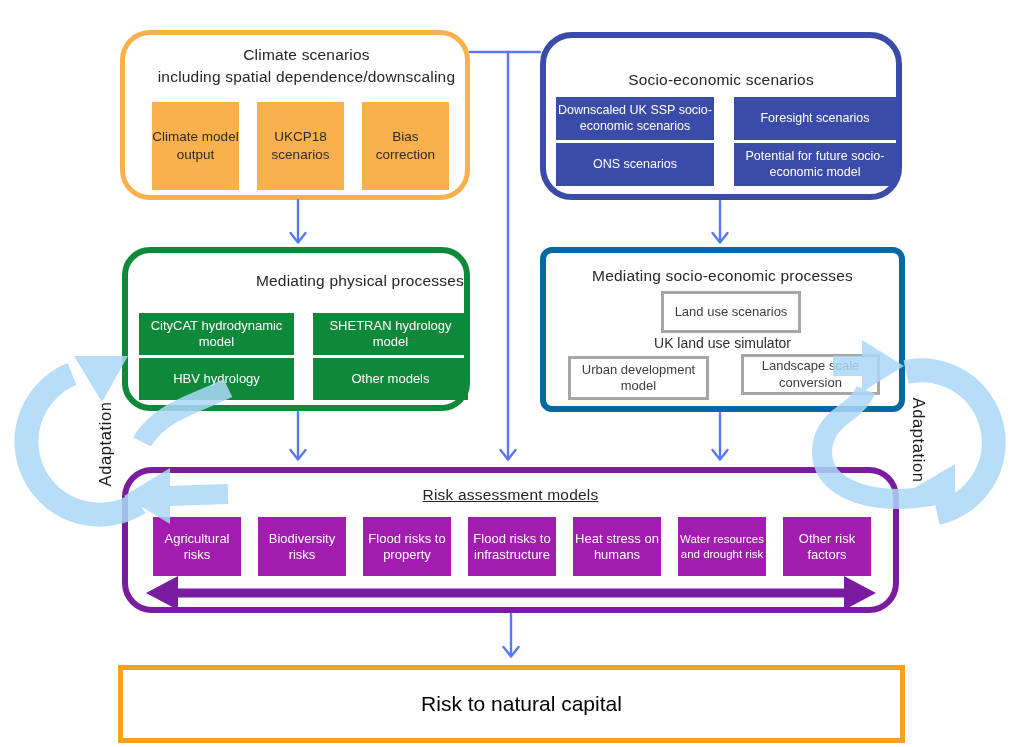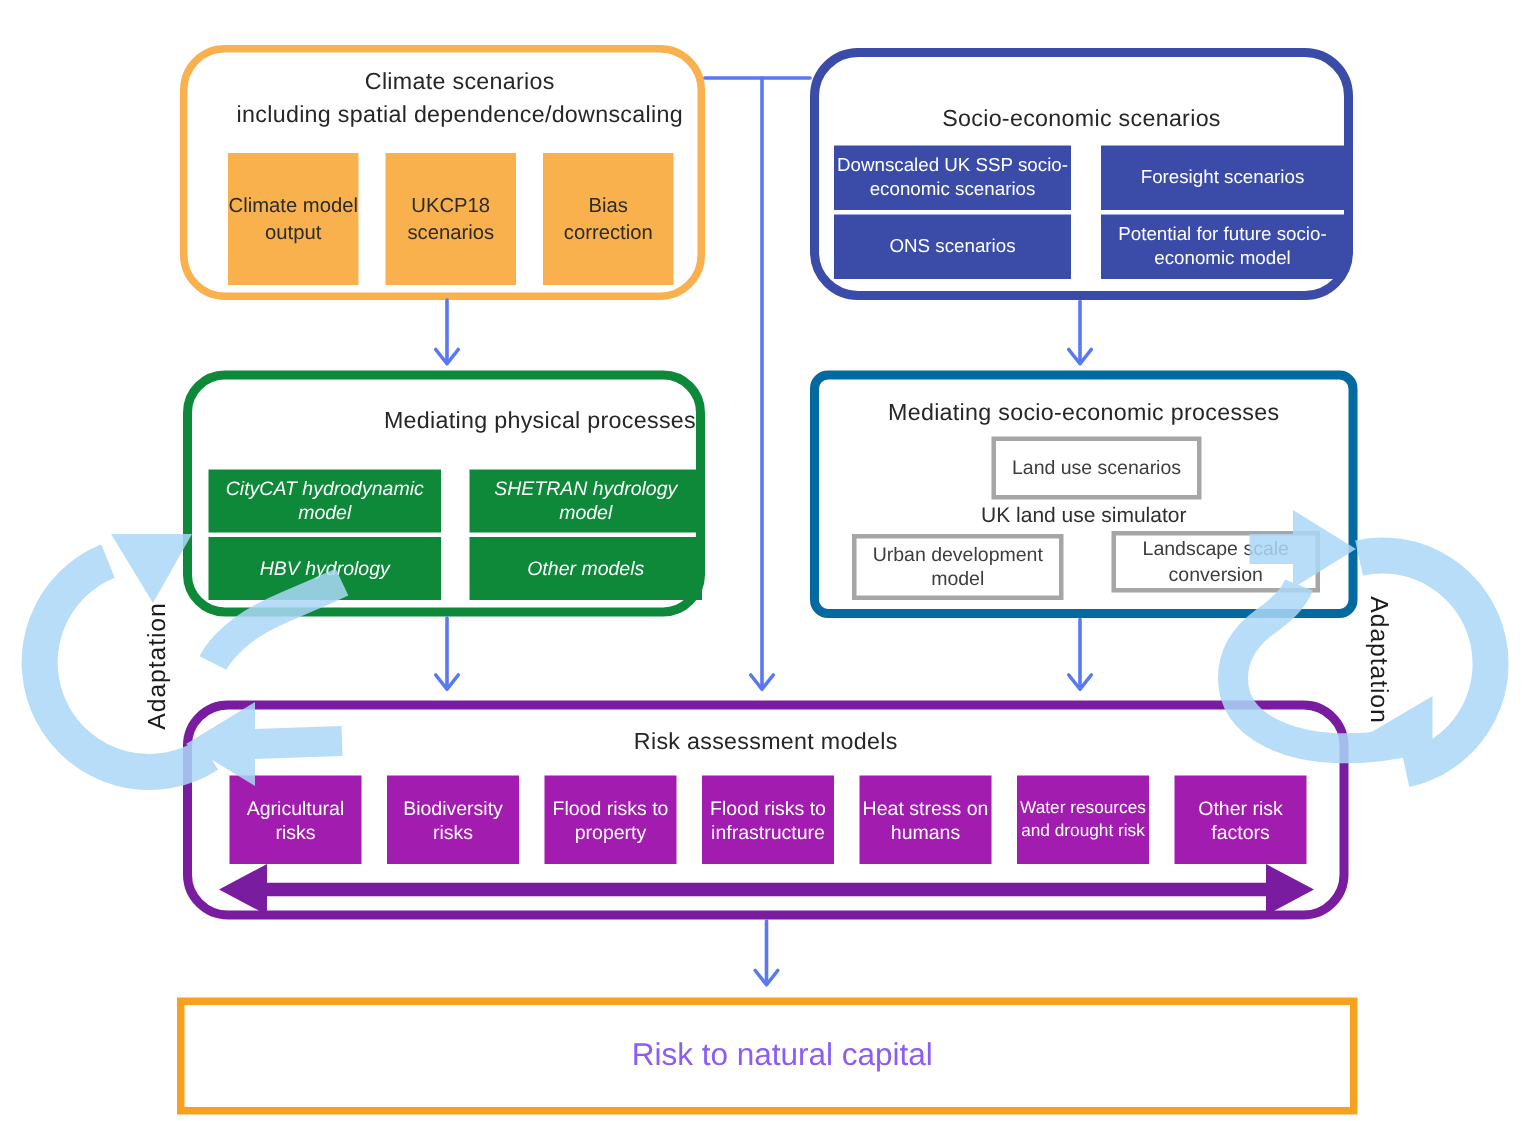--- a/index.html
+++ b/index.html
@@ -17,43 +17,43 @@
   .socio{left:540px;top:32px;width:362px;height:168px;border:6px solid #3A4CA8;border-radius:32px;}
   .socio .box-title{padding-top:17px;margin-top:16px;}
   .socio-grid{position:absolute;left:10px;top:59px;display:grid;grid-template-columns:158px 162px;
         grid-auto-rows:43px;column-gap:20px;row-gap:3px;}
   .socio-item{background:#3A4CA8;color:#fff;font-size:12.5px;display:flex;align-items:center;
         justify-content:center;text-align:center;line-height:1.25;}
   
   .physical{left:122px;top:247px;width:348px;height:164px;border:6px solid #0E8839;border-radius:28px;}
   .physical .box-title{padding-top:19px;text-align:right;}
   .physical-grid{position:absolute;left:11px;top:60px;display:grid;grid-template-columns:155px 155px;
-        grid-auto-rows:42px;column-gap:19px;row-gap:3px;font-style:italic;}
+        grid-auto-rows:42px;column-gap:19px;row-gap:3px;}
   .physical-item{background:#0E8839;color:#fff;font-size:13px;display:flex;align-items:center;
         justify-content:center;text-align:center;line-height:1.25;}
   
   .sep{left:540px;top:247px;width:365px;height:165px;border:6px solid #0369a1;border-radius:12px;}
   .sep .box-title{padding-top:14px;}
   .sep-inner{position:absolute;border:3px solid #A6A6A6;background:#fff;color:#3d3d3d;font-size:13px;
         display:flex;align-items:center;justify-content:center;text-align:center;line-height:1.25;box-sizing:border-box;}
   .landuse{left:115px;top:38px;width:140px;height:42px;}
   .sim-label{position:absolute;left:0;top:82px;width:100%;text-align:center;color:#2e2e2e;font-size:14px;}
   .urban{left:22px;top:103px;width:141px;height:44px;}
   .landscape{left:195px;top:101px;width:139px;height:41px;}
   
   .risk{left:122px;top:467px;width:777px;height:146px;border:6px solid #7A1C9F;border-radius:30px;}
-  .risk .box-title{padding-top:13px;}
+  .risk .box-title{padding-top:13px;text-decoration:underline;}
   .risk-items{position:absolute;left:25px;top:44px;display:flex;gap:17px;}
   .risk-item{width:88px;height:59px;background:#a21caf;color:#fff;font-size:13px;display:flex;
         align-items:center;justify-content:center;text-align:center;line-height:1.22;}
   .risk-item.small{font-size:11.5px;text-align:center;}
   
   .outcome{left:118px;top:665px;width:787px;height:78px;border:5px solid #F7A11E;
         display:flex;align-items:center;justify-content:center;}
-  .outcome-text{font-size:21px;color:#8b5cf6;margin-left:20px;}
+  .outcome-text{font-size:21px;color:#000000;margin-left:20px;}
   
   .adapt-label{position:absolute;width:120px;height:20px;text-align:center;font-size:16.5px;
         color:#1b1b1b;letter-spacing:.6px;z-index:6;}
   .adapt-left{left:46px;top:434px;transform:rotate(-90deg);}
   .adapt-right{left:858px;top:430px;transform:rotate(90deg);}
   svg.overlay{position:absolute;left:0;top:0;z-index:5;pointer-events:none;}
 </style>
 </head>
 <body>
 

